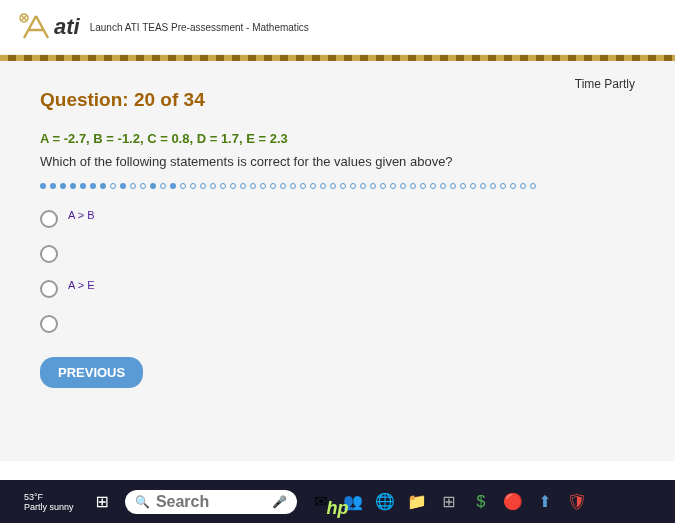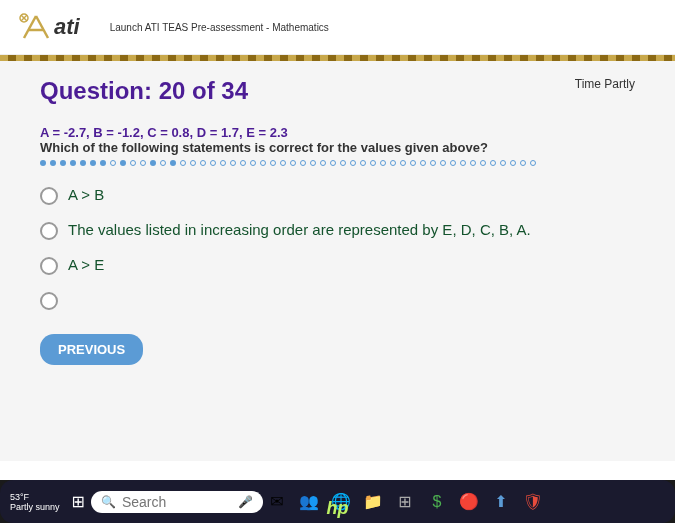--- a/index.html
+++ b/index.html
@@ -2,60 +2,60 @@
 <html><head>
   <meta charset="utf-8">
   <style>
     * { margin: 0; padding: 0; box-sizing: border-box; }
     body { width: 675px; height: 523px; background: #1a1a1a; font-family: Arial, sans-serif; overflow: hidden; }
 
     .screen { width: 675px; height: 480px; background: #fff; position: relative; overflow: hidden; }
 
     
     .header { background: #fff; padding: 8px 16px; display: flex; align-items: center; border-bottom: 1px solid #eee; }
-    .logo { display: flex; align-items: center; margin-right: 20px; }
+    .logo { display: flex; align-items: center; }
     .logo-text { font-size: 22px; font-weight: bold; color: #333; font-style: italic; }
     .header-title { font-size: 10px; color: #333; margin-left: 10px; }
 
     
     .deco-line { height: 6px; background: repeating-linear-gradient(90deg, #c8a84b 0px, #c8a84b 8px, #8b6914 8px, #8b6914 16px); }
 
     
     .content { padding: 16px 40px; background: #f5f5f5; min-height: 400px; }
 
     .question-header { display: flex; justify-content: space-between; align-items: flex-start; margin-bottom: 20px; }
-    .question-number { font-size: 24px; font-weight: bold; color: #4c1d95; }
+    .question-number { font-size: 19px; font-weight: bold; color: #a16207; margin-top: 12px; }
     .time-remain { font-size: 12px; color: #333; }
 
-    .given-values { font-size: 13px; color: #4c1d95; margin-bottom: 0; font-style: italic; }
+    .given-values { font-size: 13px; color: #4d7c0f; margin-bottom: 8px; font-style: italic; }
     .given-values span { font-weight: bold; font-style: normal; }
 
-    .question-text { font-size: 13px; color: #333; font-weight: bold; margin-bottom: 5px; }
+    .question-text { font-size: 13px; color: #333; font-weight: normal; margin-bottom: 14px; }
 
     
     .dot-separator { display: flex; gap: 4px; margin-bottom: 20px; flex-wrap: wrap; }
     .dot { width: 6px; height: 6px; border-radius: 50%; background: #5b9bd5; display: inline-block; }
     .dot.hollow { background: transparent; border: 1.5px solid #5b9bd5; }
 
     
     .options { display: flex; flex-direction: column; gap: 16px; margin-bottom: 24px; }
     .option { display: flex; align-items: flex-start; gap: 10px; cursor: pointer; }
     .radio { width: 18px; height: 18px; border-radius: 50%; border: 2px solid #999; background: #fff; flex-shrink: 0; margin-top: 1px; }
 
-    .option-text { font-size: 15px; color: #14532d; }
+    .option-text { font-size: 11px; color: #4c1d95; }
 
     
     .btn-prev { background: #5b9bd5; color: #fff; border: none; padding: 8px 18px; font-size: 13px; font-weight: bold; cursor: pointer; border-radius: 14px; }
 
     
-    .taskbar { width: 675px; height: 43px; background: #1a1a2e; display: flex; align-items: center; padding: 0 4px; gap: 0; position: relative; border-radius: 13px; }
+    .taskbar { width: 675px; height: 43px; background: #1a1a2e; display: flex; align-items: center; padding: 0 18px; gap: 10px; position: relative; }
     .taskbar-weather { display: flex; flex-direction: column; font-size: 9px; color: #fff; padding: 0 6px; min-width: 55px; }
     .taskbar-start { background: transparent; border: none; color: #fff; font-size: 16px; cursor: pointer; padding: 2px 6px; }
     .taskbar-search { display: flex; align-items: center; background: #fff; border-radius: 12px; padding: 3px 10px; gap: 6px; flex: 0 0 160px; }
-    .taskbar-search input { border: none; outline: none; font-size: 14px; width: 110px; background: transparent; }
+    .taskbar-search input { border: none; outline: none; font-size: 16px; width: 110px; background: transparent; font-weight: bold; }
     .taskbar-search-icon { font-size: 12px; color: #555; }
     .taskbar-apps { display: flex; align-items: center; gap: 4px; }
     .taskbar-app { width: 28px; height: 28px; display: flex; align-items: center; justify-content: center; font-size: 16px; cursor: pointer; border-radius: 3px; }
 
     
     .hp-center { position: absolute; bottom: 4px; left: 50%; transform: translateX(-50%); color: #bef264; font-size: 18px; font-weight: bold; font-style: italic; }
   </style>
 </head>
 <body>
 
@@ -145,21 +145,20 @@
       </div>
 
     
     <div class="options" id="options-container">
         <div class="option">
       <div class="radio"></div>
       <span class="option-text">A &gt; B</span>
     </div>
         <div class="option">
       <div class="radio"></div>
-      <span class="option-text">The values listed in increasing order are represented by E, D, C, B, A.</span>
     </div>
         <div class="option">
       <div class="radio"></div>
       <span class="option-text">A &gt; E</span>
     </div>
         <div class="option">
       <div class="radio"></div>
     </div>
       </div>
 

